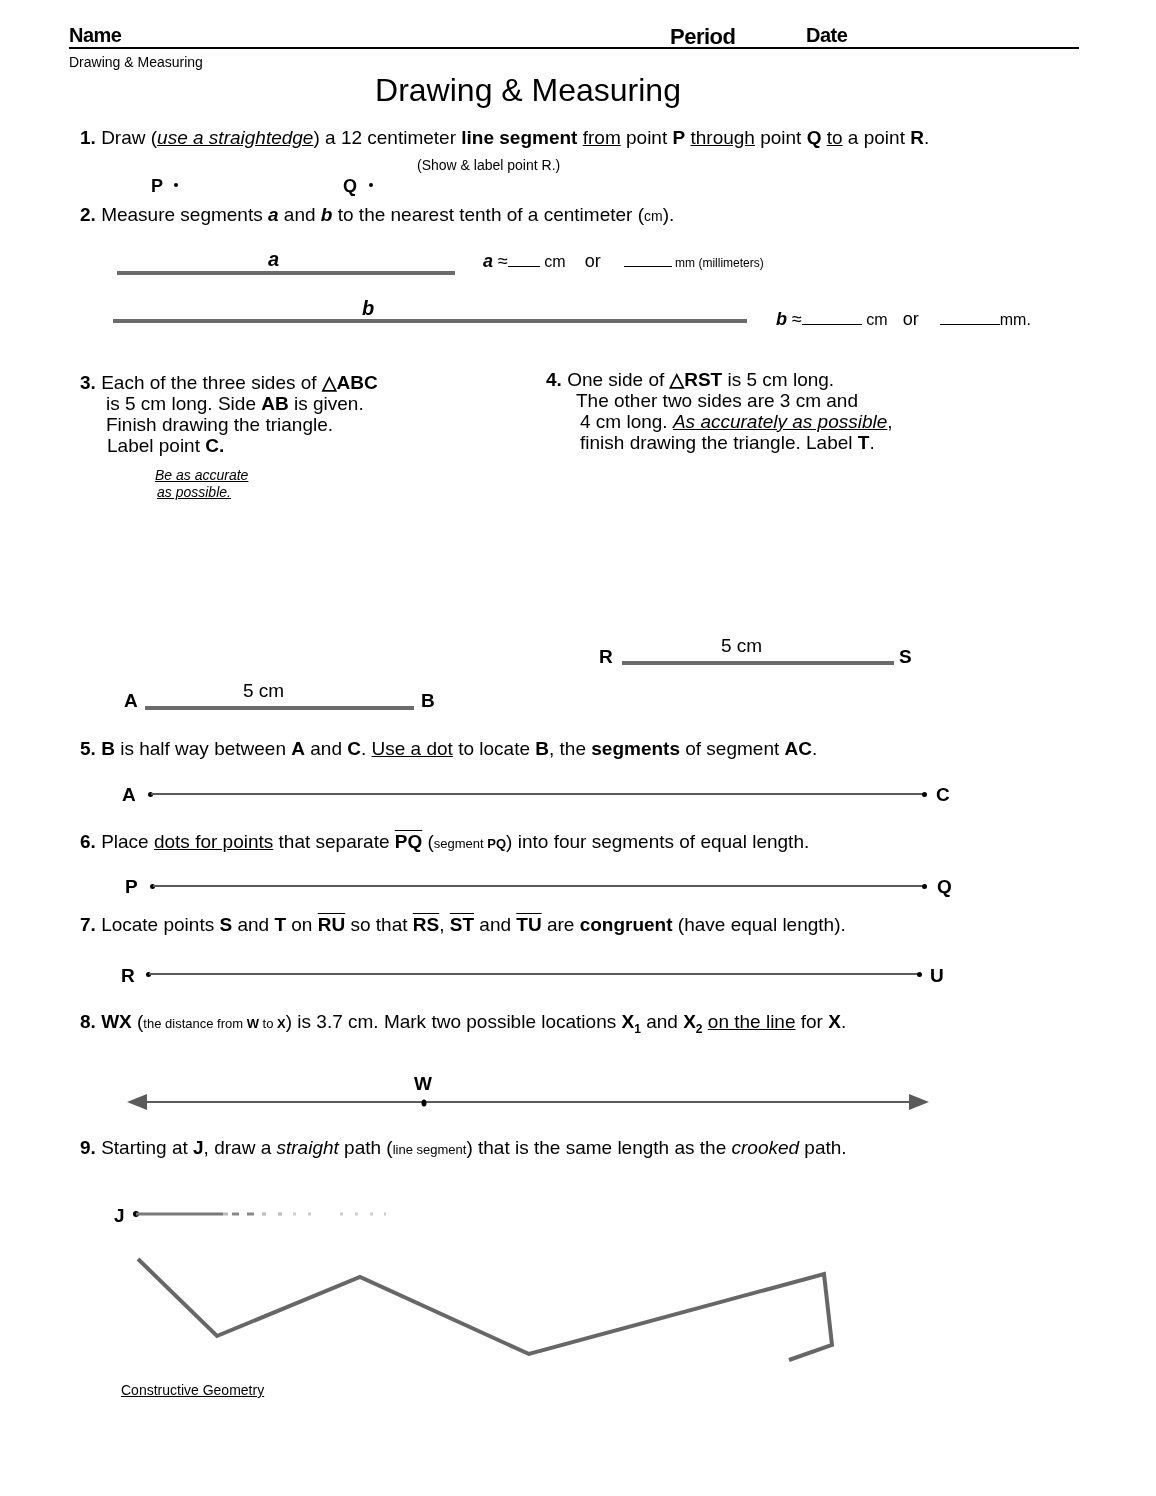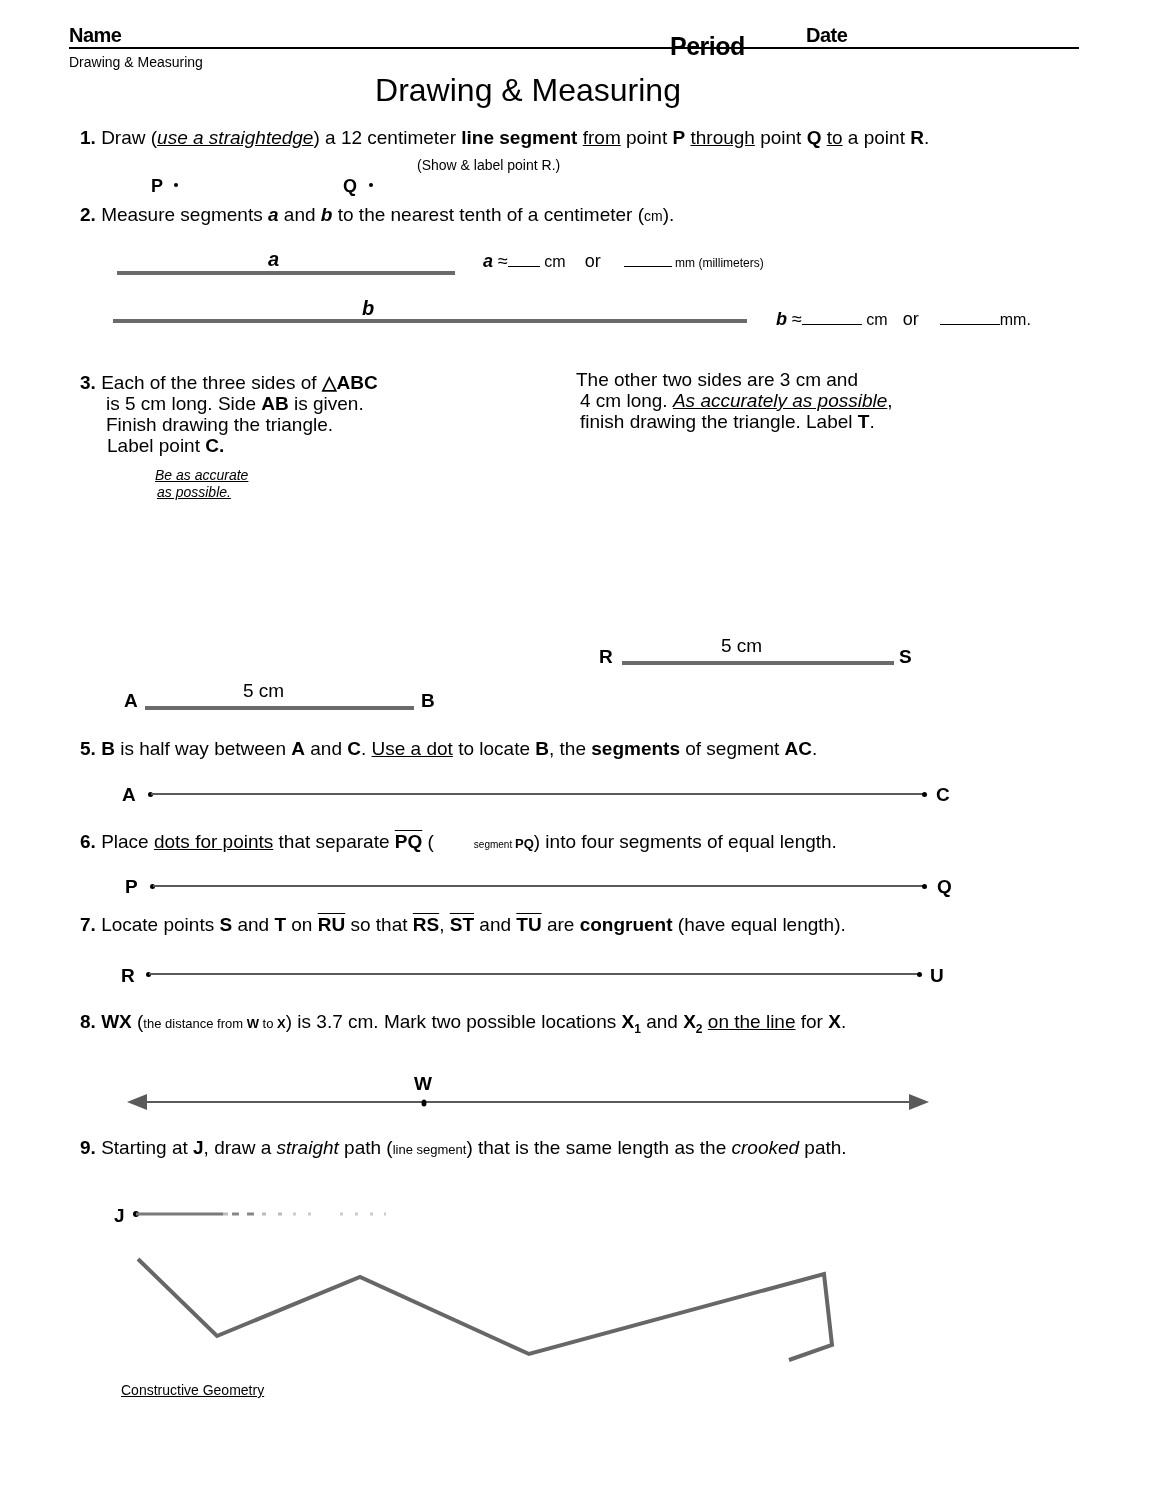--- a/index.html
+++ b/index.html
@@ -16,21 +16,21 @@
   .thin { position:absolute; background:#5a5a5a; height:2px; }
   .dot { position:absolute; width:5px; height:5px; border-radius:50%; background:#000; }
   .ans { display:inline-block; border-bottom:1px solid #000; height:14px; vertical-align:baseline; }
   svg { position:absolute; left:0; top:0; }
 </style>
 </head>
 <body>
 
 <div>
   <span class="abs b" style="left:69px;top:24px;font-size:20px;letter-spacing:-0.5px;">Name</span>
-  <span class="abs b" style="left:670px;top:32px;font-size:25px;letter-spacing:-0.5px;">Period</span>
+  <span class="abs b" style="left:670px;top:24px;font-size:22px;letter-spacing:-0.5px;">Period</span>
   <span class="abs b" style="left:806px;top:24px;font-size:20px;letter-spacing:-0.5px;">Date</span>
   <div class="abs" style="left:69px;top:47px;width:1010px;height:2px;background:#000;"></div>
   <span class="abs" style="left:69px;top:54px;font-size:14px;">Drawing &amp; Measuring</span>
 </div>
 
 <h1 class="abs" style="left:0;width:1056px;text-align:center;top:72px;margin:0;font-weight:normal;font-size:32px;">Drawing &amp; Measuring</h1>
 
 <div class="abs q" style="left:80px;top:127px;">
   <span class="b">1.</span> <span>Draw (</span><span class="i u">use a straightedge</span><span>) a 12 centimeter </span><span class="b">line segment</span><span> </span><span class="u">from</span><span> point </span><span class="b">P</span><span> </span><span class="u">through</span><span> point </span><span class="b">Q</span><span> </span><span class="u">to</span><span> a point </span><span class="b">R</span><span>.</span>
 </div>
@@ -63,20 +63,21 @@
   <div style="padding-left:26px;"><span>is 5 cm long. Side </span><span class="b">AB</span><span> is given.</span></div>
   <div style="padding-left:26px;">Finish drawing the triangle.</div>
   <div style="padding-left:27px;"><span>Label point </span><span class="b">C.</span></div>
 </div>
 <div class="abs i u small" style="left:155px;top:467px;line-height:17px;">
   <div>Be as accurate</div>
   <div style="padding-left:2px;">as possible.</div>
 </div>
 
 <div class="abs q" style="left:546px;top:369px;line-height:21px;">
+  <div><span class="b">4.</span><span> One side of </span><span class="b">△RST</span><span> is 5 cm long.</span></div>
   <div style="padding-left:30px;">The other two sides are 3 cm and</div>
   <div style="padding-left:34px;"><span>4 cm long. </span><span class="i u">As accurately as possible</span><span>,</span></div>
   <div style="padding-left:34px;"><span>finish drawing the triangle. Label </span><span class="b">T</span><span>.</span></div>
 </div>
 
 <span class="abs b" style="left:599px;top:646px;font-size:19px;">R</span>
 <span class="abs" style="left:721px;top:635px;font-size:19px;">5 cm</span>
 <div class="seg" style="left:622px;top:661px;width:272px;height:4px;"></div>
 <span class="abs b" style="left:899px;top:646px;font-size:19px;">S</span>
 
@@ -88,21 +89,21 @@
 <div class="abs q" style="left:80px;top:738px;">
   <span class="b">5.</span><span> </span><span class="b">B</span><span> is half way between </span><span class="b">A</span><span> and </span><span class="b">C</span><span>. </span><span class="u">Use a dot</span><span> to locate </span><span class="b">B</span><span>, the </span><span class="b">segments</span><span> of segment </span><span class="b">AC</span><span>.</span>
 </div>
 <span class="abs b" style="left:122px;top:784px;font-size:19px;">A</span>
 <div class="dot" style="left:148px;top:792px;"></div>
 <div class="thin" style="left:151px;top:793px;width:773px;"></div>
 <div class="dot" style="left:922px;top:792px;"></div>
 <span class="abs b" style="left:936px;top:784px;font-size:19px;">C</span>
 
 <div class="abs q" style="left:80px;top:831px;">
-  <span class="b">6.</span><span> Place </span><span class="u">dots for points</span><span> that separate </span><span class="b ol">PQ</span><span> (</span><span style="font-size:10px;margin-left:40px;">segment </span><span class="b" style="font-size:13px;">PQ</span><span>) into four segments of equal length.</span>
+  <span class="b">6.</span><span> Place </span><span class="u">dots for points</span><span> that separate </span><span class="b ol">PQ</span><span> (</span><span style="font-size:13px;">segment </span><span class="b" style="font-size:13px;">PQ</span><span>) into four segments of equal length.</span>
 </div>
 <span class="abs b" style="left:125px;top:876px;font-size:19px;">P</span>
 <div class="dot" style="left:150px;top:884px;"></div>
 <div class="thin" style="left:153px;top:885px;width:771px;"></div>
 <div class="dot" style="left:922px;top:884px;"></div>
 <span class="abs b" style="left:937px;top:876px;font-size:19px;">Q</span>
 
 <div class="abs q" style="left:80px;top:914px;">
   <span class="b">7.</span><span> Locate points </span><span class="b">S</span><span> and </span><span class="b">T</span><span> on </span><span class="b ol">RU</span><span> so that </span><span class="b ol">RS</span><span>, </span><span class="b ol">ST</span><span> and </span><span class="b ol">TU</span><span> are </span><span class="b">congruent</span><span> (have equal length).</span>
 </div>

